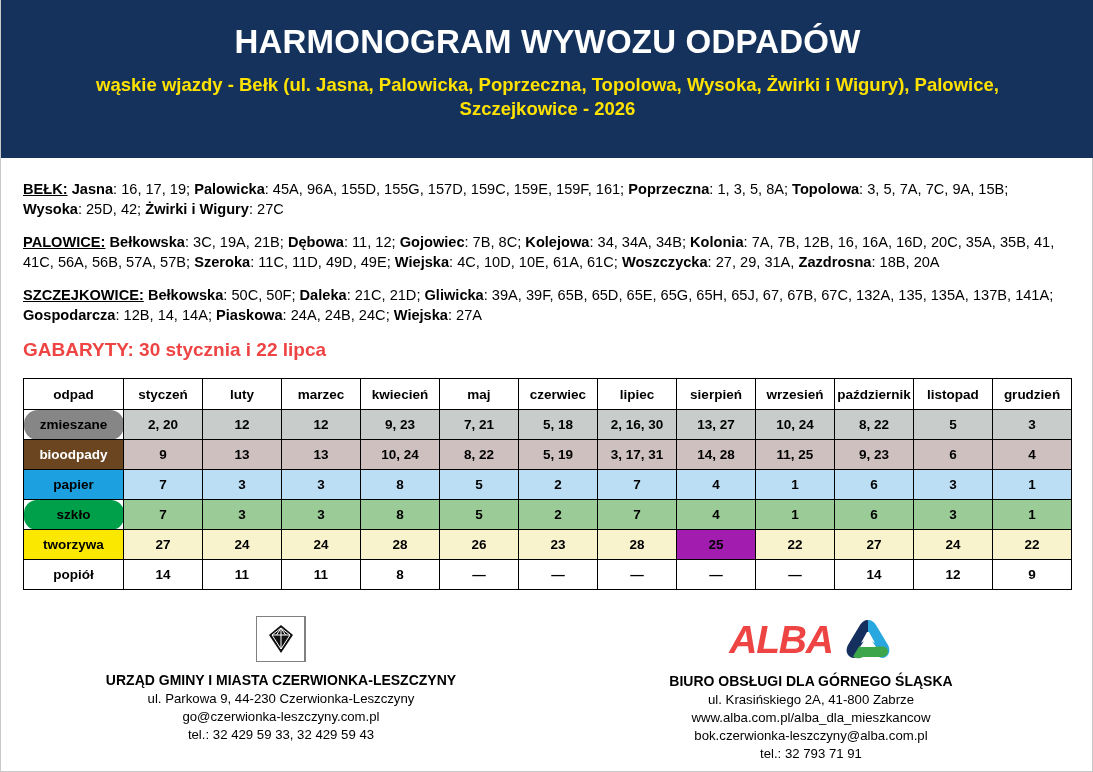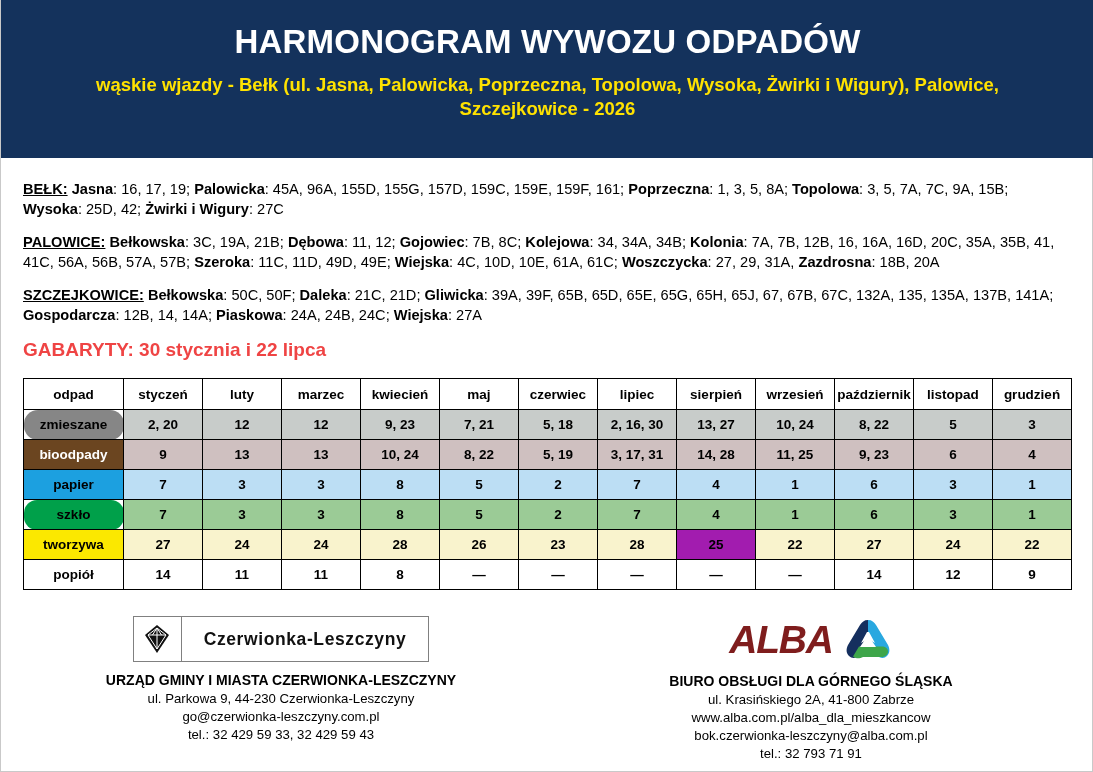--- a/index.html
+++ b/index.html
@@ -141,21 +141,21 @@
     justify-content: center;
     gap: 10px;
     height: 46px;
     margin-bottom: 10px;
   }
   .alba-word {
     font-size: 39px;
     font-weight: bold;
     font-style: italic;
     letter-spacing: -1.2px;
-    color: #7f1d1d;
+    color: #ef4444;
     line-height: 39px;
   }
 
   .foot-title {
     font-size: 14px;
     font-weight: bold;
     color: #000;
     line-height: 19px;
   }
   .foot-line {
@@ -325,21 +325,20 @@
     <div class="foot-col left">
       <div class="czerw-logo">
         <div class="czerw-gem">
           <svg width="26" height="30" viewBox="0 0 26 30" aria-hidden="true">
             <polygon points="13,1 25,11 13,29 1,11" fill="#111111"></polygon>
             <polygon points="13,3 23,11 13,26 3,11" fill="#111111"></polygon>
             <path d="M13,4 L22,11 L13,25 L4,11 Z" fill="none" stroke="#ffffff" stroke-width="1"></path>
             <path d="M4,11 L22,11 M13,4 L13,25 M8.5,11 L13,4 L17.5,11" fill="none" stroke="#ffffff" stroke-width="1"></path>
           </svg>
         </div>
-        <div class="czerw-name">Czerwionka-Leszczyny</div>
       </div>
       <div class="foot-title">URZĄD GMINY I MIASTA CZERWIONKA-LESZCZYNY</div>
       <div class="foot-line">ul. Parkowa 9, 44-230 Czerwionka-Leszczyny</div>
       <div class="foot-line">go@czerwionka-leszczyny.com.pl</div>
       <div class="foot-line">tel.: 32 429 59 33, 32 429 59 43</div>
     </div>
 
     <div class="foot-col right">
       <div class="alba-logo">
         <div class="alba-word">ALBA</div>

